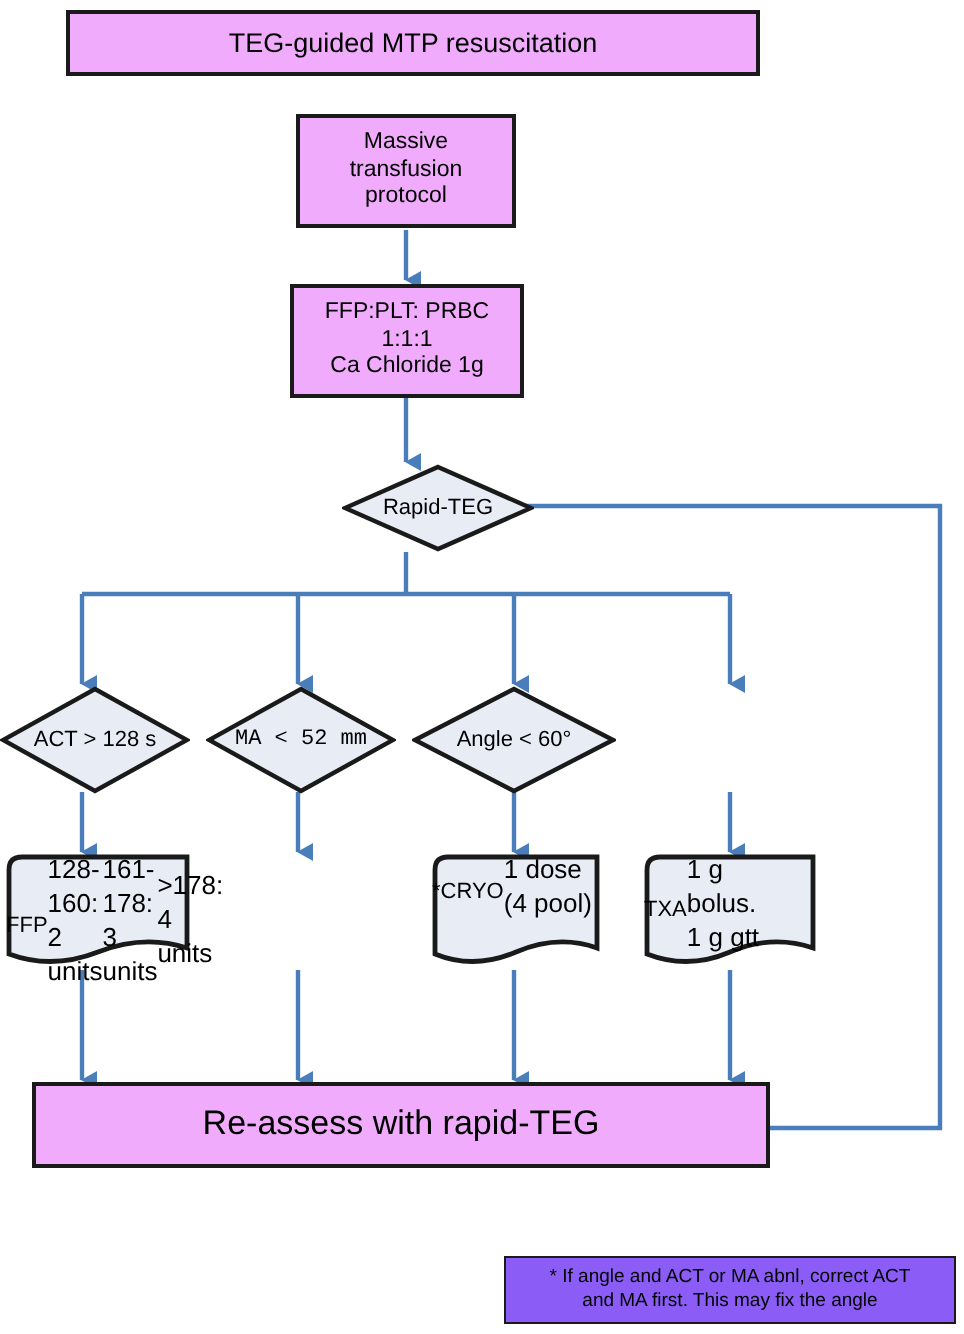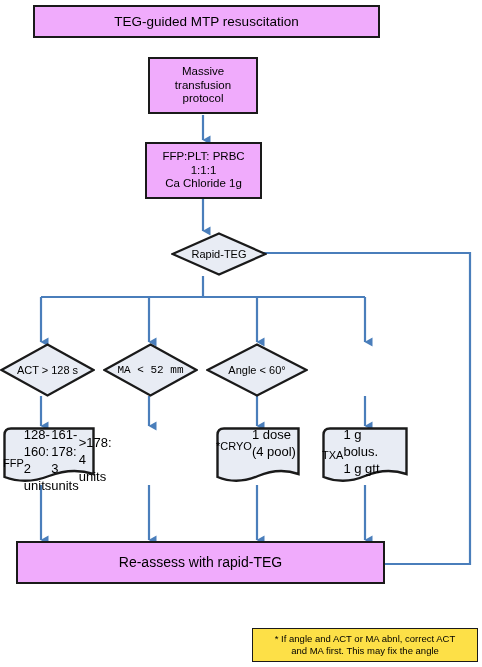--- a/index.html
+++ b/index.html
@@ -34,31 +34,31 @@
     justify-content: center;
     text-align: center;
     color: #000000;
     line-height: 1.18;
   }
   .rect {
     background: #f0abfc;
     border: 2px solid #1a1a1a;
   }
   .rect-thin {
-    background: #fde047;
+    background: #8b5cf6;
     border: 1.5px solid #1a1a1a;
   }
   .title-box {
     font-size: 13.5px;
   }
   .proc-box {
     font-size: 11.5px;
   }
   .bar-box {
-    font-size: 14px;
+    font-size: 17px;
   }
   .note-box {
     font-size: 9.5px;
     line-height: 1.3;
     padding: 0 5px;
   }
   .diamond-wrap {
     position: absolute;
   }
   .diamond-svg {

